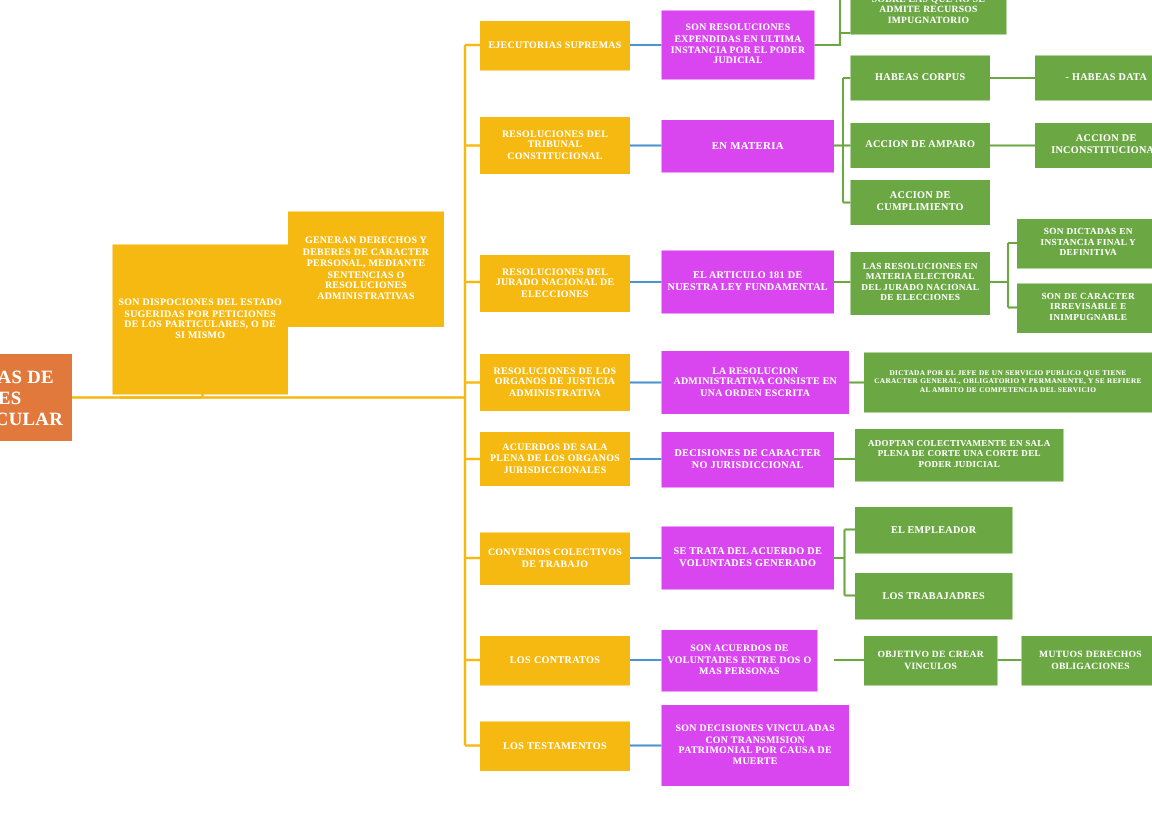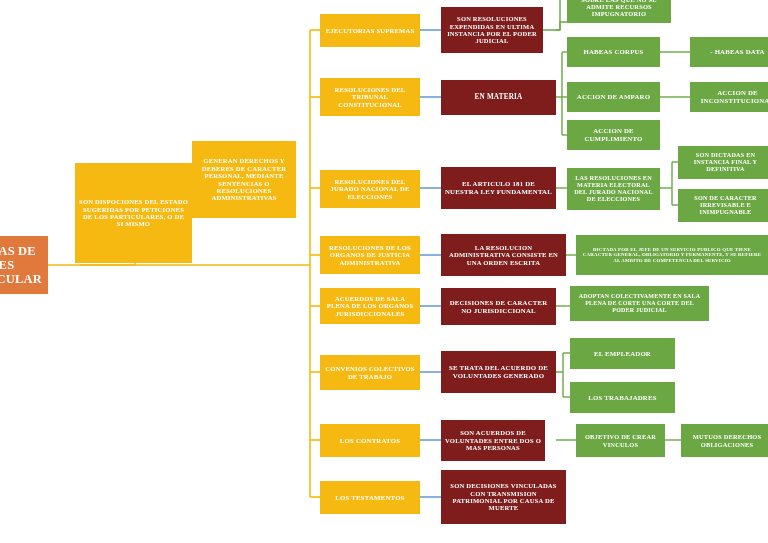--- a/index.html
+++ b/index.html
@@ -22,21 +22,21 @@
     font-weight:bold;
     letter-spacing:.2px;
     line-height:1.12;
     padding:2px 4px;
     overflow:hidden;
     text-transform:uppercase;
     font-family:"Liberation Serif", serif;
   }
   .root{background:#E0793B;}
   .orange{background:#F5B912;}
-  .blue{background:#7f1d1d;font-family:Liberation Serif, serif;}
+  .blue{background:#d946ef;font-family:Liberation Serif, serif;}
   .green{background:#6BA843;}
   svg.links{position:absolute;left:0;top:0;width:768px;height:543px;pointer-events:none;}
   .lnk-o{stroke:#F5B912;stroke-width:1.6;fill:none;}
   .lnk-b{stroke:#4F94CE;stroke-width:1.4;fill:none;}
   .lnk-g{stroke:#6BA843;stroke-width:1.4;fill:none;}
 </style>
 </head>
 <body>
 
 <div id="canvas">

